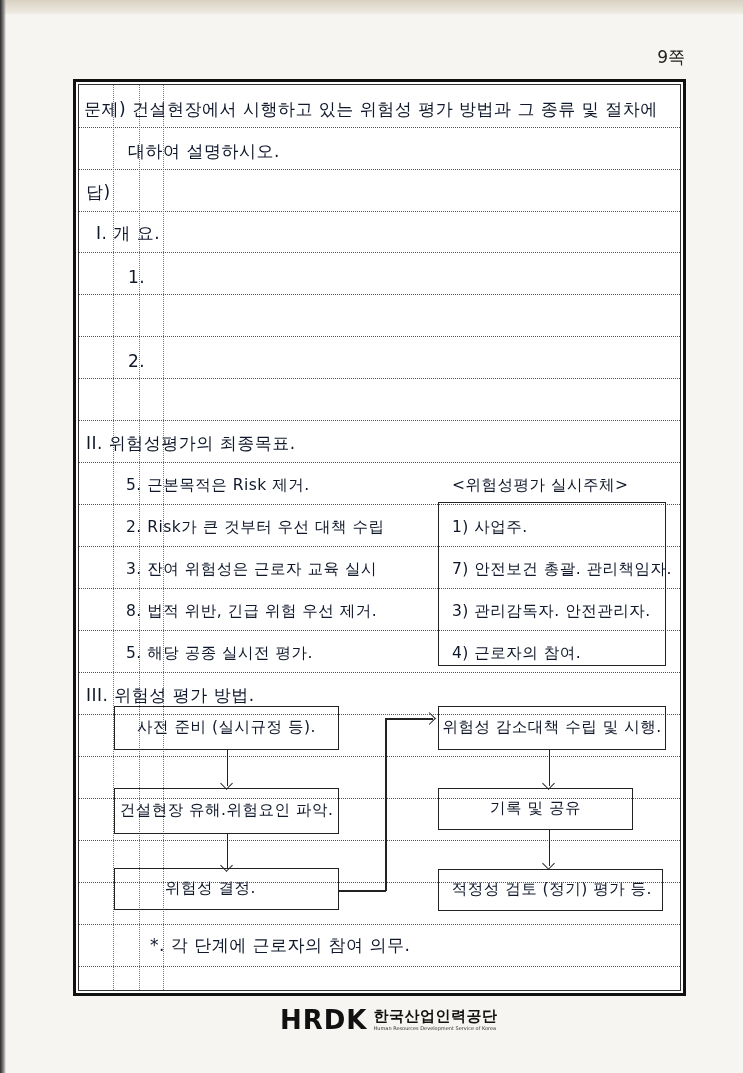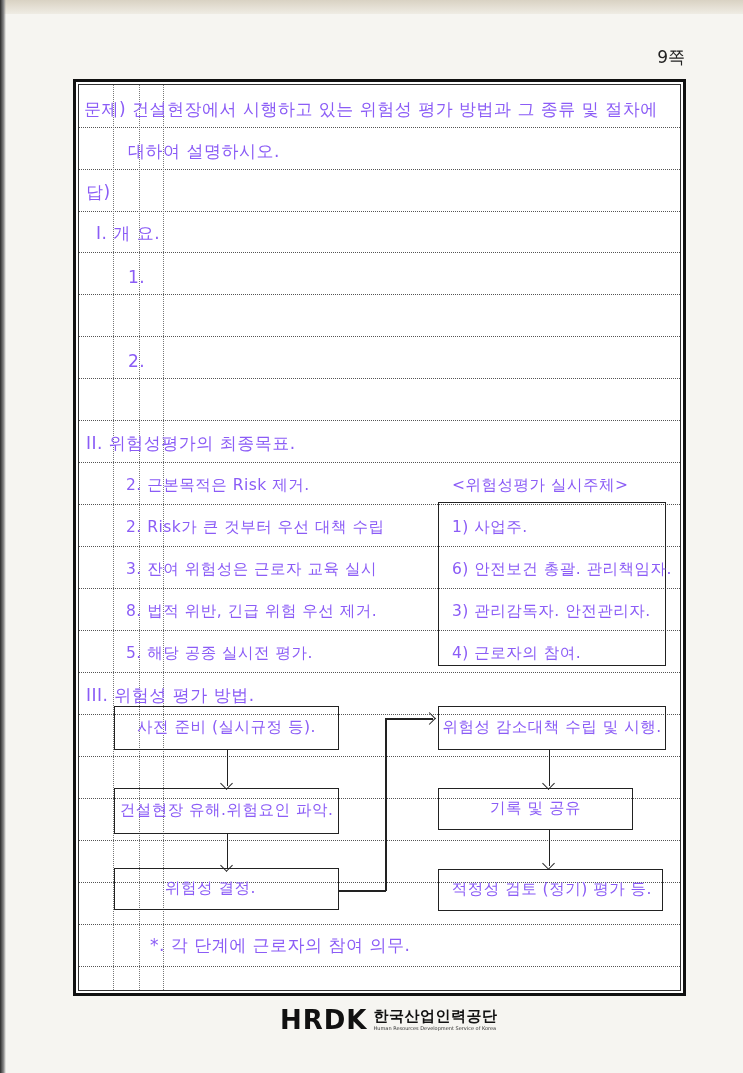--- a/index.html
+++ b/index.html
@@ -31,21 +31,21 @@
   .hline {
     position: absolute; left: 79px; width: 601px; height: 0;
     border-top: 1px dotted #555;
   }
   .vline {
     position: absolute; top: 85px; height: 905px; width: 0;
     border-left: 1px dotted #777;
   }
   .hw {
     position: absolute; font-family: "DejaVu Sans", sans-serif;
-    font-size: 17px; color: #8b5cf6; white-space: nowrap; letter-spacing: 0.5px;
+    font-size: 17px; color: #0f172a; white-space: nowrap; letter-spacing: 0.5px;
     line-height: 42px; height: 42px;
   }
   .hw.small { font-size: 15.5px; }
   .box {
     position: absolute; border: 1.5px solid #222; box-sizing: border-box;
   }
   .box .hw { position: static; display: block; text-align: center; }
   .arrow-down {
     position: absolute; width: 0; border-left: 1.5px solid #222;
   }
@@ -114,30 +114,30 @@
 <div class="hw" style="left:84px; top:88px;">문제) 건설현장에서 시행하고 있는 위험성 평가 방법과 그 종류 및 절차에</div>
 <div class="hw" style="left:128px; top:130px;">대하여 설명하시오.</div>
 
 <div class="hw" style="left:86px; top:171px;">답)</div>
 
 <div class="hw" style="left:96px; top:212px;">I. 개 요.</div>
 <div class="hw" style="left:128px; top:256px;">1.</div>
 <div class="hw" style="left:128px; top:340px;">2.</div>
 
 <div class="hw" style="left:86px; top:422px;">II. 위험성평가의 최종목표.</div>
-<div class="hw small" style="left:126px; top:464px;">2. 근본목적은 Risk 제거.</div>
+<div class="hw small" style="left:126px; top:464px;">5. 근본목적은 Risk 제거.</div>
 <div class="hw small" style="left:126px; top:506px;">2. Risk가 큰 것부터 우선 대책 수립</div>
 <div class="hw small" style="left:126px; top:548px;">3. 잔여 위험성은 근로자 교육 실시</div>
 <div class="hw small" style="left:126px; top:590px;">8. 법적 위반, 긴급 위험 우선 제거.</div>
 <div class="hw small" style="left:126px; top:632px;">5. 해당 공종 실시전 평가.</div>
 
 <div class="hw small" style="left:452px; top:464px;">&lt;위험성평가 실시주체&gt;</div>
 <div class="box" style="left:438px; top:502px; width:228px; height:164px;"></div>
 <div class="hw small" style="left:452px; top:506px;">1) 사업주.</div>
-<div class="hw small" style="left:452px; top:548px;">6) 안전보건 총괄. 관리책임자.</div>
+<div class="hw small" style="left:452px; top:548px;">7) 안전보건 총괄. 관리책임자.</div>
 <div class="hw small" style="left:452px; top:590px;">3) 관리감독자. 안전관리자.</div>
 <div class="hw small" style="left:452px; top:632px;">4) 근로자의 참여.</div>
 
 <div class="hw" style="left:86px; top:674px;">III. 위험성 평가 방법.</div>
 
 <div class="box" style="left:114px; top:706px; width:225px; height:44px;">
   <span class="hw small" style="line-height:40px;height:40px;">사전 준비 (실시규정 등).</span>
 </div>
 <div class="arrow-down" style="left:227px; top:750px; height:36px;"></div>
 

